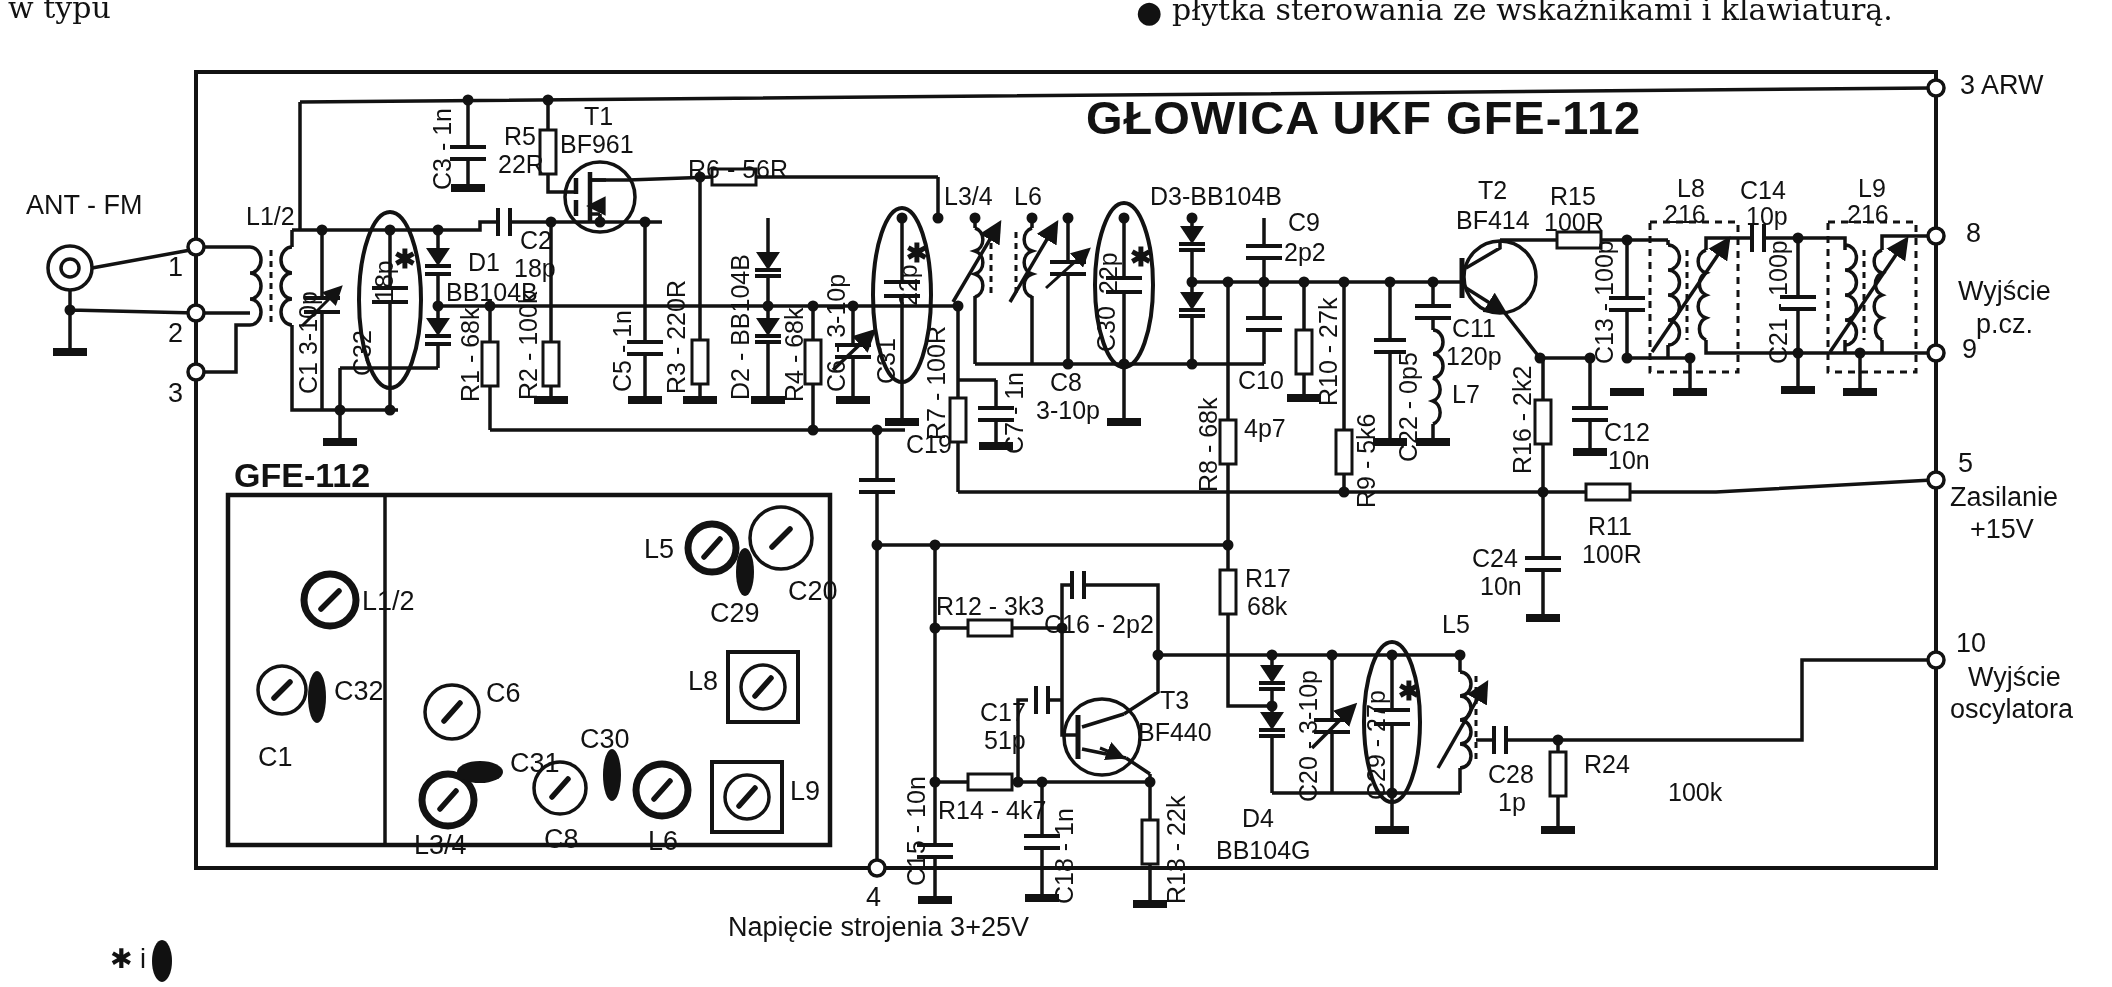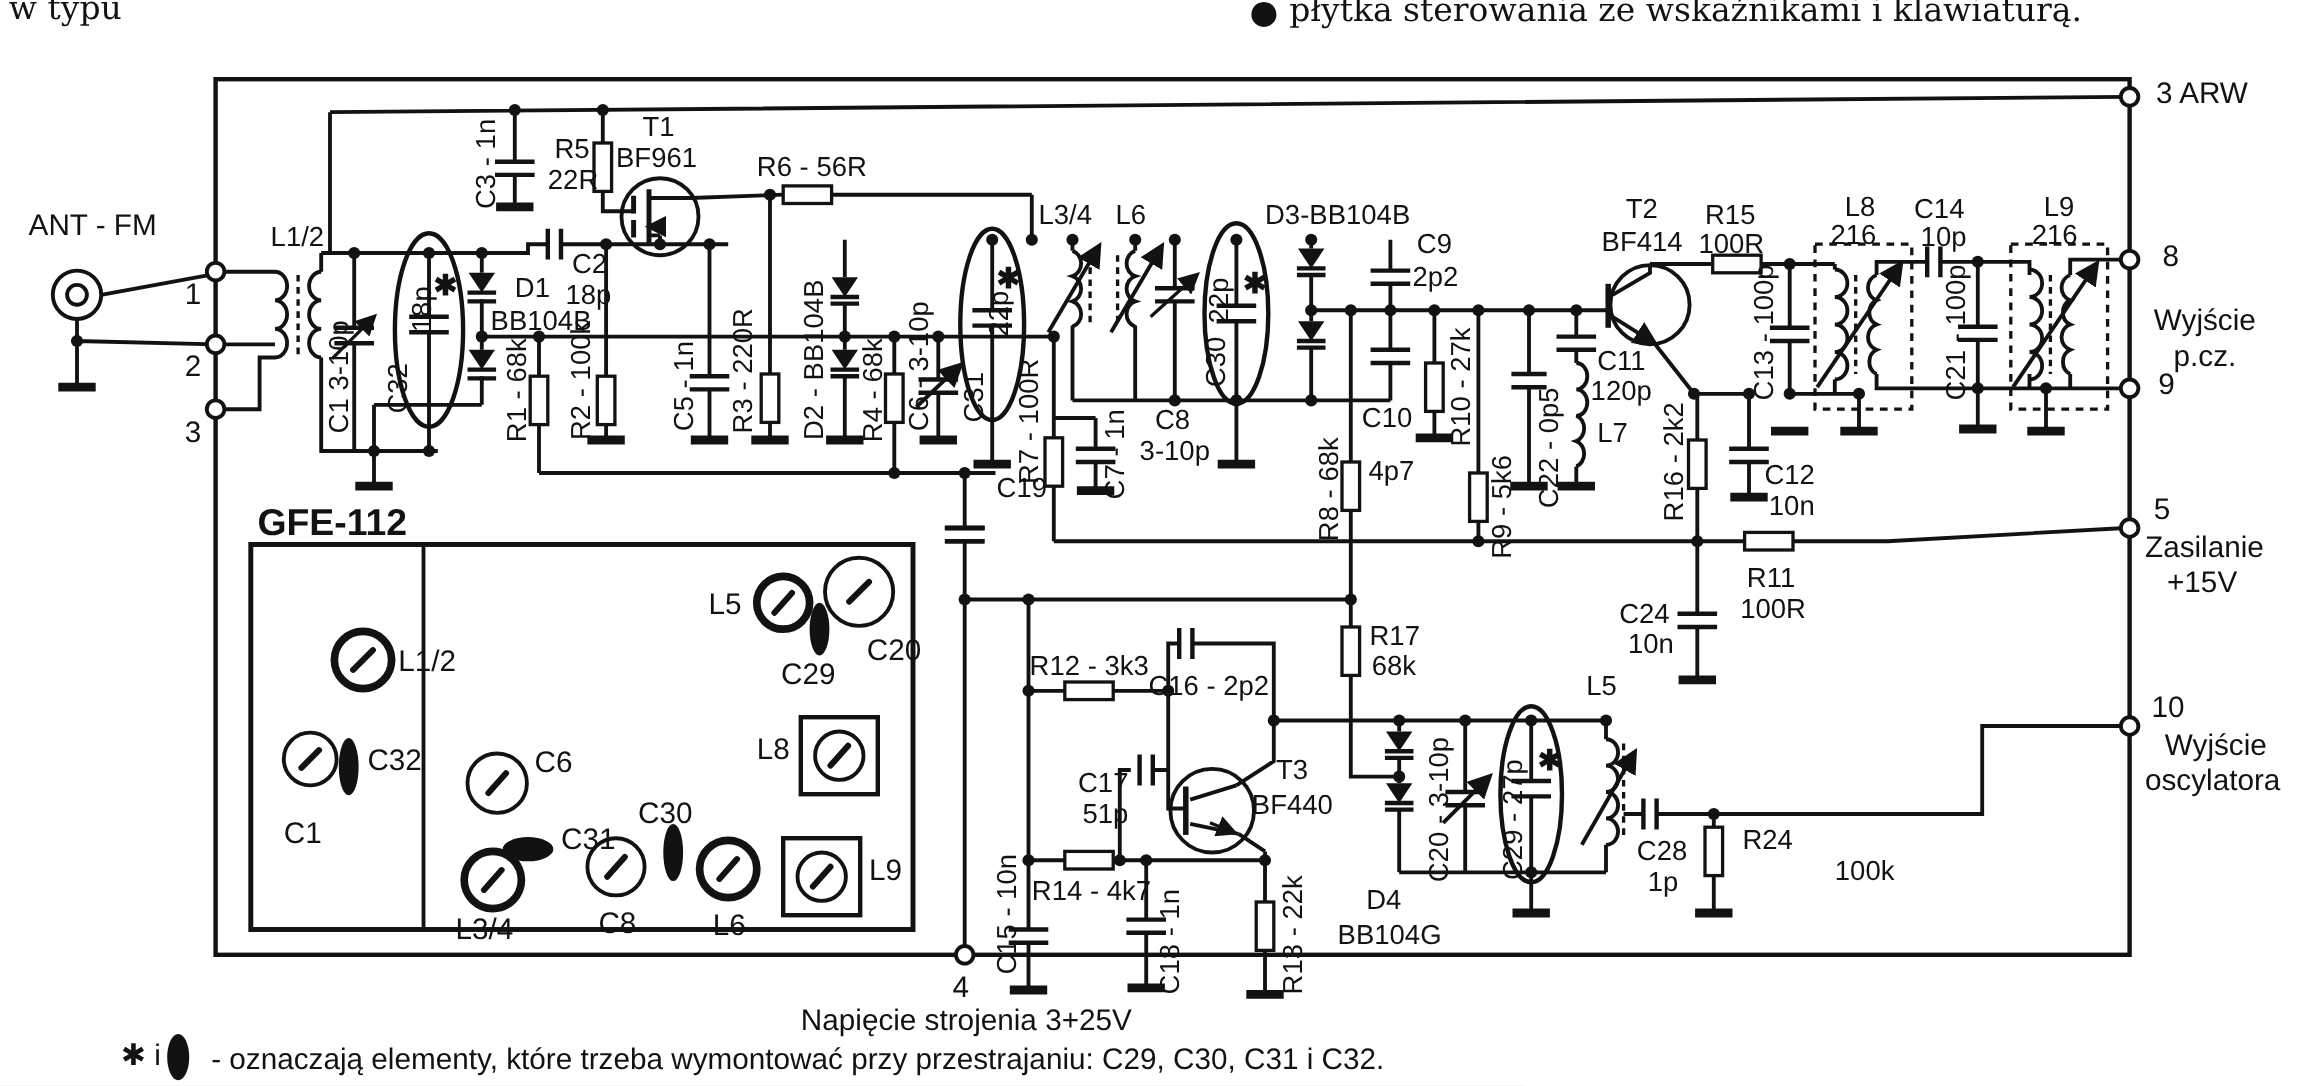--- a/index.html
+++ b/index.html
@@ -396,41 +396,42 @@
         <ellipse cx="480" cy="772" rx="23" ry="11"></ellipse>
         <ellipse cx="612" cy="775" rx="9" ry="26"></ellipse>
       </g>
     </g>
   </g>
 </svg>
 
 <span class="lb serif" style="left:8px;top:-10px">w typu</span>
 <span class="lb serif" style="left:1136px;top:-6px">●</span>
 <span class="lb serif" style="left:1172px;top:-8px">płytka sterowania ze wskaźnikami i klawiaturą.</span>
+<span class="lb title" style="left:1086px;top:90px">GŁOWICA UKF GFE-112</span>
 
 <span class="lb sm" style="left:26px;top:192px">ANT - FM</span>
 <span class="lb sm" style="left:168px;top:254px">1</span>
 <span class="lb sm" style="left:168px;top:320px">2</span>
 <span class="lb sm" style="left:168px;top:380px">3</span>
 
 <span class="lb" style="left:246px;top:204px">L1/2</span>
 <span class="lb v" style="left:296px;top:394px">C1 3-10p</span>
 <span class="lb v" style="left:350px;top:376px">C32</span>
 <span class="lb v" style="left:372px;top:302px">18p</span>
 <span class="lb ast" style="left:394px;top:246px">✱</span>
 <span class="lb" style="left:468px;top:250px">D1</span>
 <span class="lb" style="left:446px;top:280px">BB104B</span>
 <span class="lb" style="left:520px;top:228px">C2</span>
 <span class="lb" style="left:514px;top:256px">18p</span>
 <span class="lb v" style="left:430px;top:190px">C3 - 1n</span>
 <span class="lb" style="left:504px;top:124px">R5</span>
 <span class="lb" style="left:498px;top:152px">22R</span>
 <span class="lb" style="left:584px;top:104px">T1</span>
 <span class="lb" style="left:560px;top:132px">BF961</span>
-<span class="lb" style="left:688px;top:140px">R6 - 56R</span>
+<span class="lb" style="left:688px;top:157px">R6 - 56R</span>
 <span class="lb v" style="left:458px;top:402px">R1 - 68k</span>
 <span class="lb v" style="left:516px;top:400px">R2 - 100k</span>
 <span class="lb v" style="left:610px;top:392px">C5 - 1n</span>
 <span class="lb v" style="left:664px;top:394px">R3 - 220R</span>
 <span class="lb v" style="left:728px;top:400px">D2 - BB104B</span>
 <span class="lb v" style="left:782px;top:402px">R4 - 68k</span>
 <span class="lb v" style="left:824px;top:392px">C6 - 3-10p</span>
 <span class="lb v" style="left:874px;top:384px">C31</span>
 <span class="lb v" style="left:896px;top:306px">22p</span>
 <span class="lb ast" style="left:906px;top:240px">✱</span>
@@ -526,15 +527,14 @@
 <span class="lb sm" style="left:510px;top:750px">C31</span>
 <span class="lb sm" style="left:414px;top:832px">L3/4</span>
 <span class="lb sm" style="left:544px;top:826px">C8</span>
 <span class="lb sm" style="left:580px;top:726px">C30</span>
 <span class="lb sm" style="left:648px;top:828px">L6</span>
 <span class="lb sm" style="left:688px;top:668px">L8</span>
 <span class="lb sm" style="left:790px;top:778px">L9</span>
 
 <span class="lb sm" style="left:110px;top:946px">✱ i</span>
 <span class="blob" style="left:152px;top:940px;width:20px;height:42px"></span>
-<span class="lb sm" style="left:192px;top:950px">- oznaczają elementy, które trzeba wymontować przy przestrajaniu: C29, C30, C31 i C32.</span>
 
 </div>
 
 </body></html>

